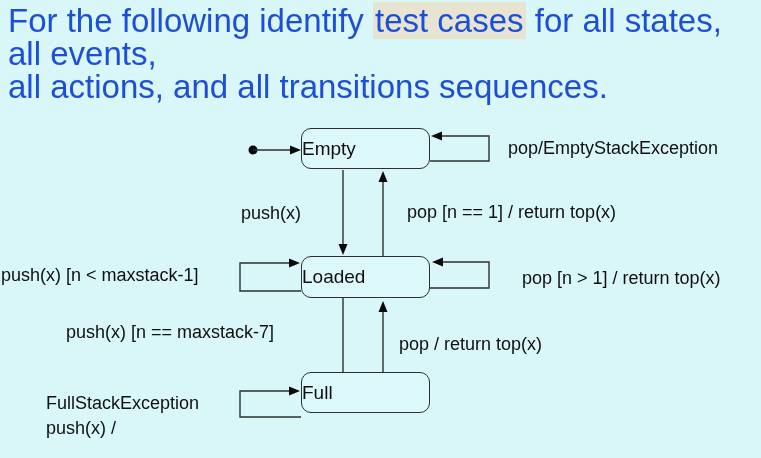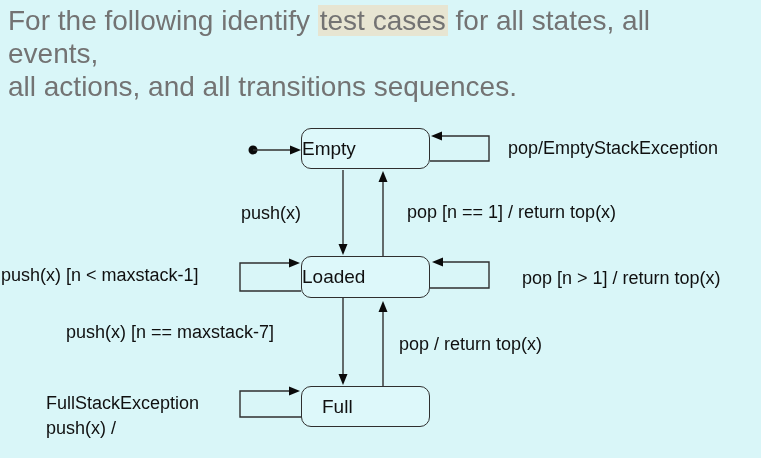--- a/index.html
+++ b/index.html
@@ -16,23 +16,23 @@
     position: relative;
     width: 761px;
     height: 458px;
     background: #d9f6f8;
   }
   .slide-title {
     position: absolute;
     left: 8px;
     top: 4px;
     width: 740px;
-    font-size: 28px;
+    font-size: 33px;
     line-height: 33px;
-    color: #737373;
+    color: #1d4ed8;
     letter-spacing: 0;
   }
   .slide-title mark {
     background: #e7e5d2;
     color: inherit;
     padding: 0 2px;
   }
   svg.wires {
     position: absolute;
     left: 0;
@@ -48,21 +48,21 @@
     border-radius: 10px;
     background: #ddf8fa;
     display: flex;
     align-items: center;
     font-size: 19px;
     z-index: 2;
     box-sizing: border-box;
   }
   .state-empty  { top: 128px; }
   .state-loaded { top: 256px; height: 42px; }
-  .state-full   { top: 386px; padding-left: 20px; }
+  .state-full   { top: 372px; }
   .tlabel {
     position: absolute;
     font-size: 18px;
     line-height: 23px;
     white-space: nowrap;
     z-index: 2;
     color: #101010;
   }
   .lbl-empty-self   { left: 508px; top: 137px; }
   .lbl-push1        { left: 241px; top: 202px; }

